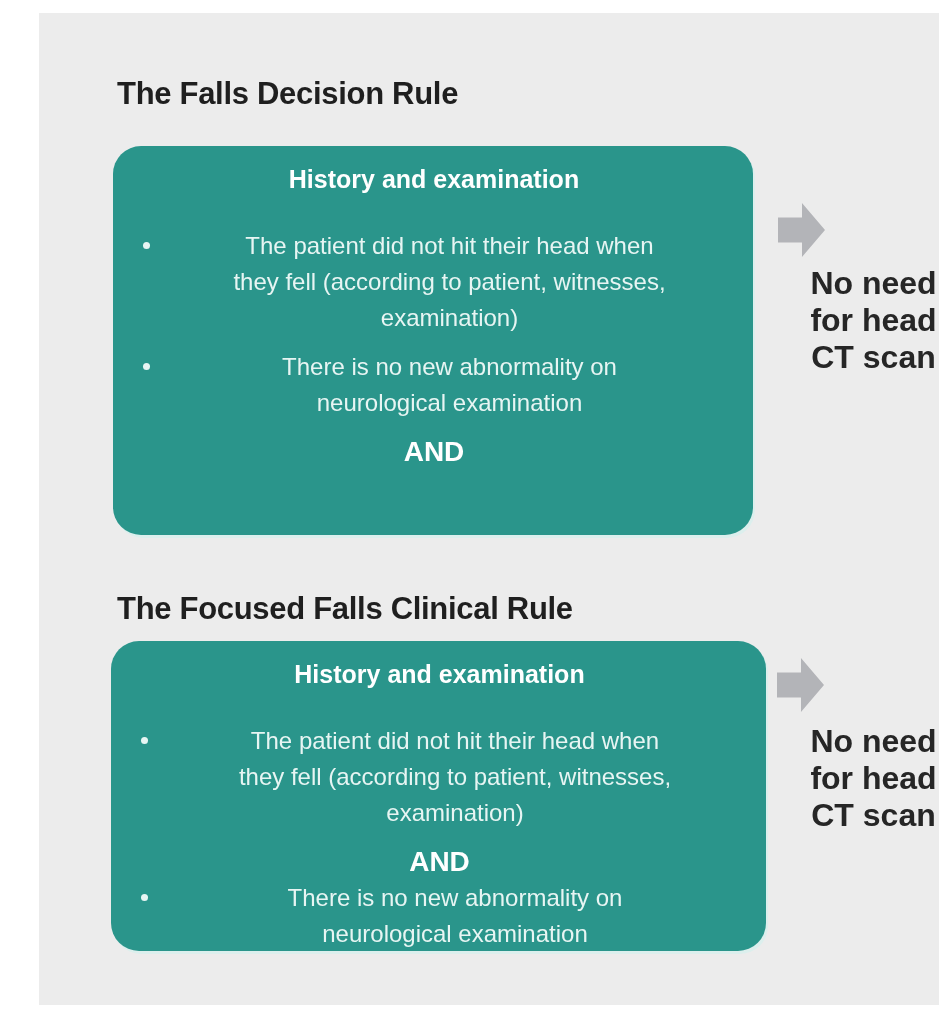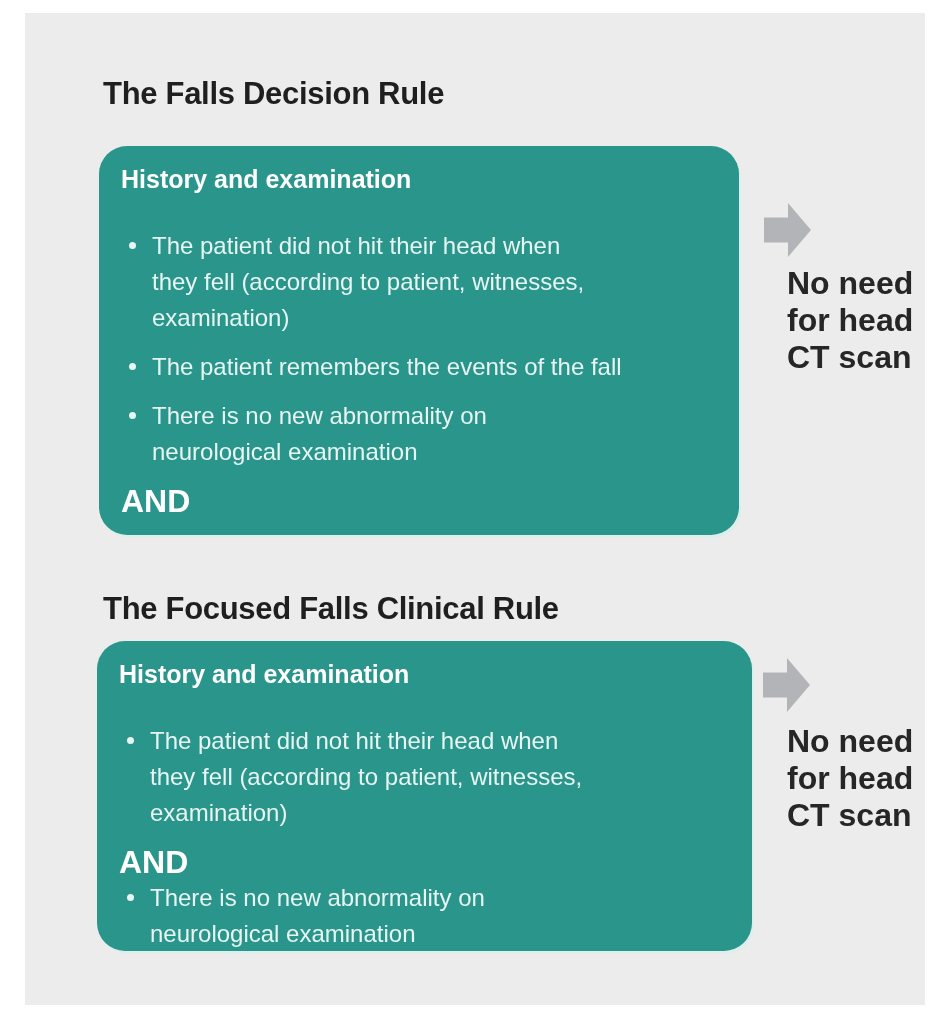--- a/index.html
+++ b/index.html
@@ -20,23 +20,24 @@
     font-family: "Liberation Sans", sans-serif;
   }
   .page {
     position: relative;
     width: 943px; height: 1024px;
     background: var(--page-bg);
     overflow: hidden;
   }
   .panel {
     position: absolute;
-    left: 25px; top: 13px;
+    left: 39px; top: 13px;
     width: 900px; height: 992px;
     background: var(--panel-bg);
+    text-align: center;
   }
   .rule-title {
     position: absolute;
     font-size: 31px;
     font-weight: 700;
     color: var(--title-text);
     letter-spacing: -0.3px;
     white-space: nowrap;
   }
   .rule-title.t1 { left: 78px; top: 63px; }
@@ -71,21 +72,21 @@
     margin-bottom: 13px;
   }
   .bullet-item .dot {
     position: absolute;
     left: 8px; top: 14px;
     width: 7px; height: 7px;
     border-radius: 50%;
     background: var(--bullet-text);
   }
   .and-item {
-    font-size: 32px;
+    font-size: 28px;
     line-height: 36px;
     font-weight: 700;
     color: var(--heading-text);
     margin: 2px 0 0 0;
   }
   .criteria-list li:last-child { margin-bottom: 0; }
   .multiline { white-space: pre-line; }
   .arrow {
     position: absolute;
     width: 47px; height: 54px;
@@ -114,24 +115,20 @@
     <h2 class="rule-title t1">The Falls Decision Rule</h2>
 
     <div class="rule-box b1">
       <div class="box-heading">History and examination</div>
       <ul class="criteria-list">
         <li class="bullet-item">
           <span class="dot"></span>
           <span class="multiline">The patient did not hit their head when
 they fell (according to patient, witnesses,
 examination)</span>
-        </li>
-        <li class="bullet-item">
-          <span class="dot"></span>
-          <span class="multiline">The patient remembers the events of the fall</span>
         </li>
         <li class="bullet-item">
           <span class="dot"></span>
           <span class="multiline">There is no new abnormality on
 neurological examination</span>
         </li>
         <li class="and-item">AND</li>
       </ul>
     </div>
 

